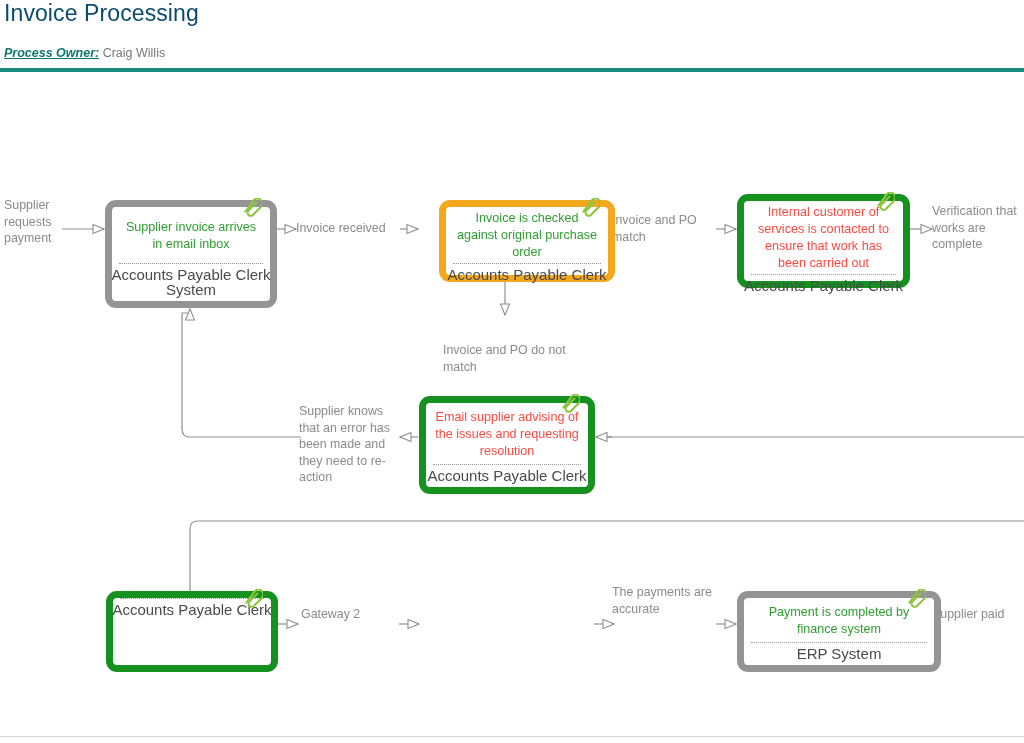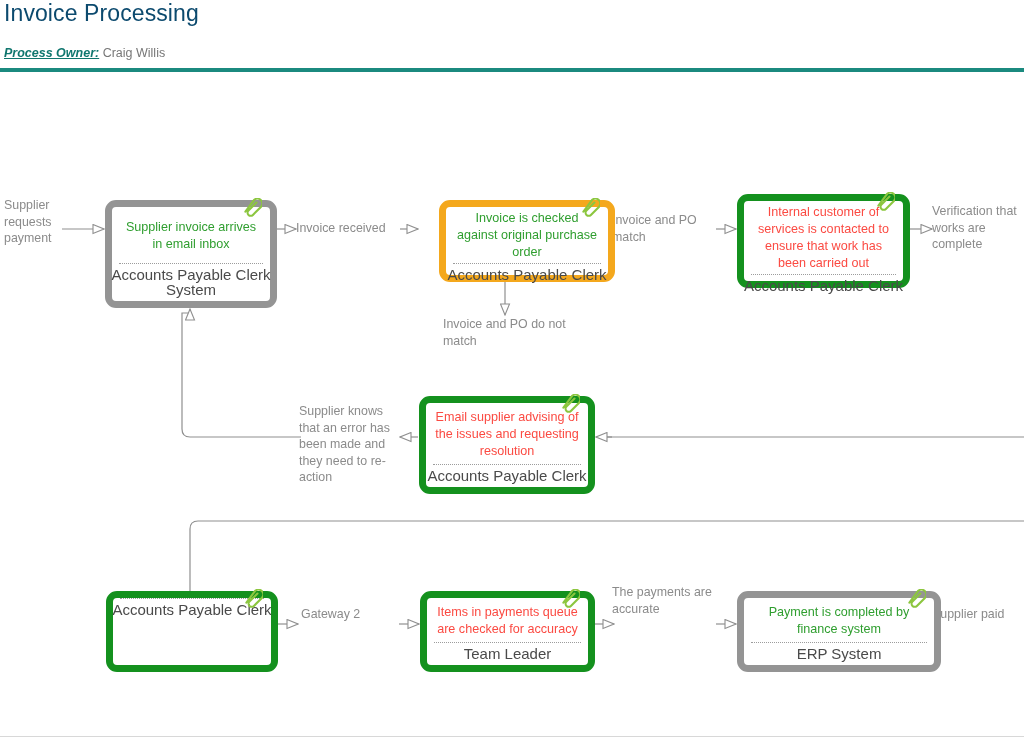--- a/index.html
+++ b/index.html
@@ -198,21 +198,21 @@
   </svg>
 
   <div class="edge-label" style="left:4px; top:125px; width:64px;">Supplier requests payment</div>
 
   <div class="edge-label" style="left:296px; top:148px; width:110px;">Invoice received</div>
 
   <div class="edge-label" style="left:612px; top:140px; width:108px;">Invoice and PO match</div>
 
   <div class="edge-label" style="left:932px; top:131px; width:92px;">Verification that works are complete</div>
 
-  <div class="edge-label" style="left:443px; top:244px; width:125px;">Invoice and PO do not match</div>
+  <div class="edge-label" style="left:443px; top:270px; width:125px;">Invoice and PO do not match</div>
 
   <div class="edge-label" style="left:299px; top:331px; width:100px;">Supplier knows that an error has been made and they need to re-action</div>
 
   <div class="edge-label" style="left:301px; top:534px; width:96px;">Gateway 2</div>
 
   <div class="edge-label" style="left:612px; top:512px; width:110px;">The payments are accurate</div>
 
   <div class="edge-label" style="left:932px; top:534px; width:92px;">Supplier paid</div>
 
   <div class="node gray" id="node-0" style="left:105px; top:128px; width:172px; height:108px;">
@@ -263,30 +263,20 @@
   <div class="node green" id="node-4" style="left:106px; top:519px; width:172px; height:81px;">
     <svg class="clip" viewBox="0 0 20 22">
       <path d="M14.5 4.5 L6.5 12.5 a3.1 3.1 0 0 0 4.4 4.4 l8.2-8.2 a4.9 4.9 0 0 0-6.9-6.9 L3.4 13.6" fill="none" stroke="#8cc63f" stroke-width="2.1" stroke-linecap="round"></path>
     </svg>
     <div class="node-sep"></div>
     <div class="node-meta">
       <div class="meta-line">Accounts Payable Clerk</div>
     </div>
   </div>
 
-  <div class="node green" id="node-5" style="left:420px; top:519px; width:175px; height:81px;">
-    <svg class="clip" viewBox="0 0 20 22">
-      <path d="M14.5 4.5 L6.5 12.5 a3.1 3.1 0 0 0 4.4 4.4 l8.2-8.2 a4.9 4.9 0 0 0-6.9-6.9 L3.4 13.6" fill="none" stroke="#8cc63f" stroke-width="2.1" stroke-linecap="round"></path>
-    </svg>
-    <div class="node-title t-red">Items in payments queue are checked for accuracy</div>
-    <div class="node-sep"></div>
-    <div class="node-meta">
-      <div class="meta-line">Team Leader</div>
-    </div>
-  </div>
 
   <div class="node gray" id="node-6" style="left:737px; top:519px; width:204px; height:81px;">
     <svg class="clip" viewBox="0 0 20 22">
       <path d="M14.5 4.5 L6.5 12.5 a3.1 3.1 0 0 0 4.4 4.4 l8.2-8.2 a4.9 4.9 0 0 0-6.9-6.9 L3.4 13.6" fill="none" stroke="#8cc63f" stroke-width="2.1" stroke-linecap="round"></path>
     </svg>
     <div class="node-title t-green">Payment is completed by finance system</div>
     <div class="node-sep"></div>
     <div class="node-meta">
       <div class="meta-line">ERP System</div>
     </div>

